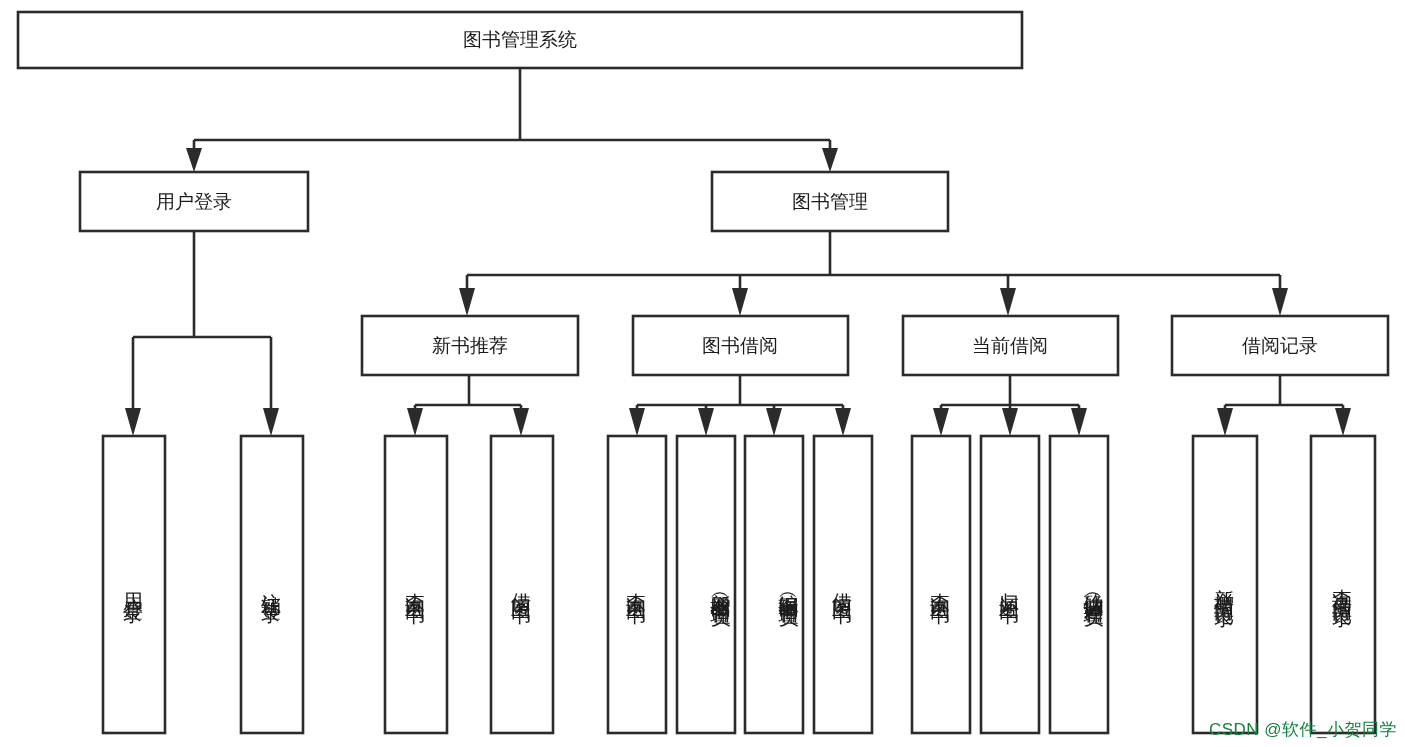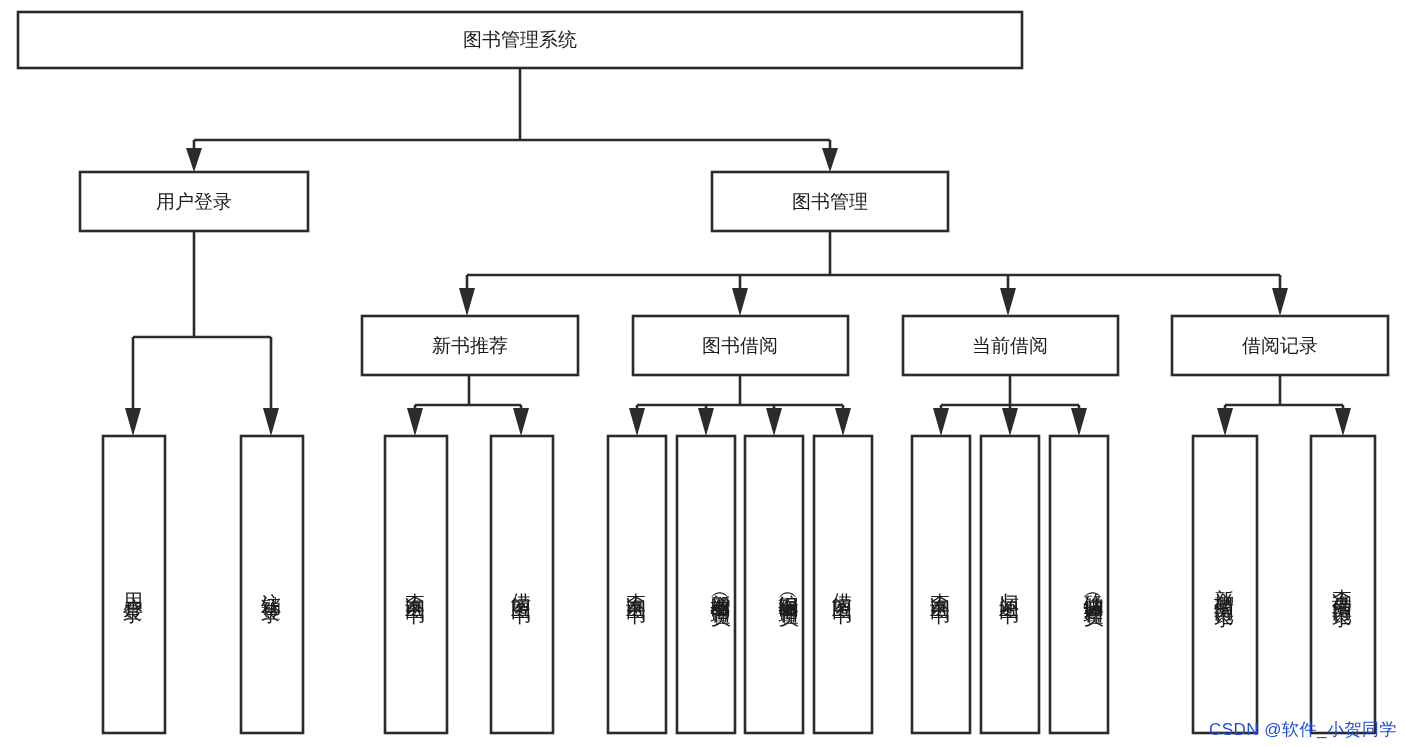--- a/index.html
+++ b/index.html
@@ -47,21 +47,21 @@
     fill: #1c1c1c;
     text-anchor: middle;
     dominant-baseline: middle;
   }
   .watermark {
     position: absolute;
     right: 8px;
     bottom: 6px;
     font-family: "Liberation Sans", "DejaVu Sans", sans-serif;
     font-size: 17px;
-    color: #1d4ed8;
+    color: #15803d;
     letter-spacing: 0.5px;
     white-space: nowrap;
     user-select: none;
   }
 </style>
 </head>
 <body>
 
 <div id="diagram-root">
   <svg class="diagram" viewBox="0 0 1405 747" xmlns="http://www.w3.org/2000/svg">

